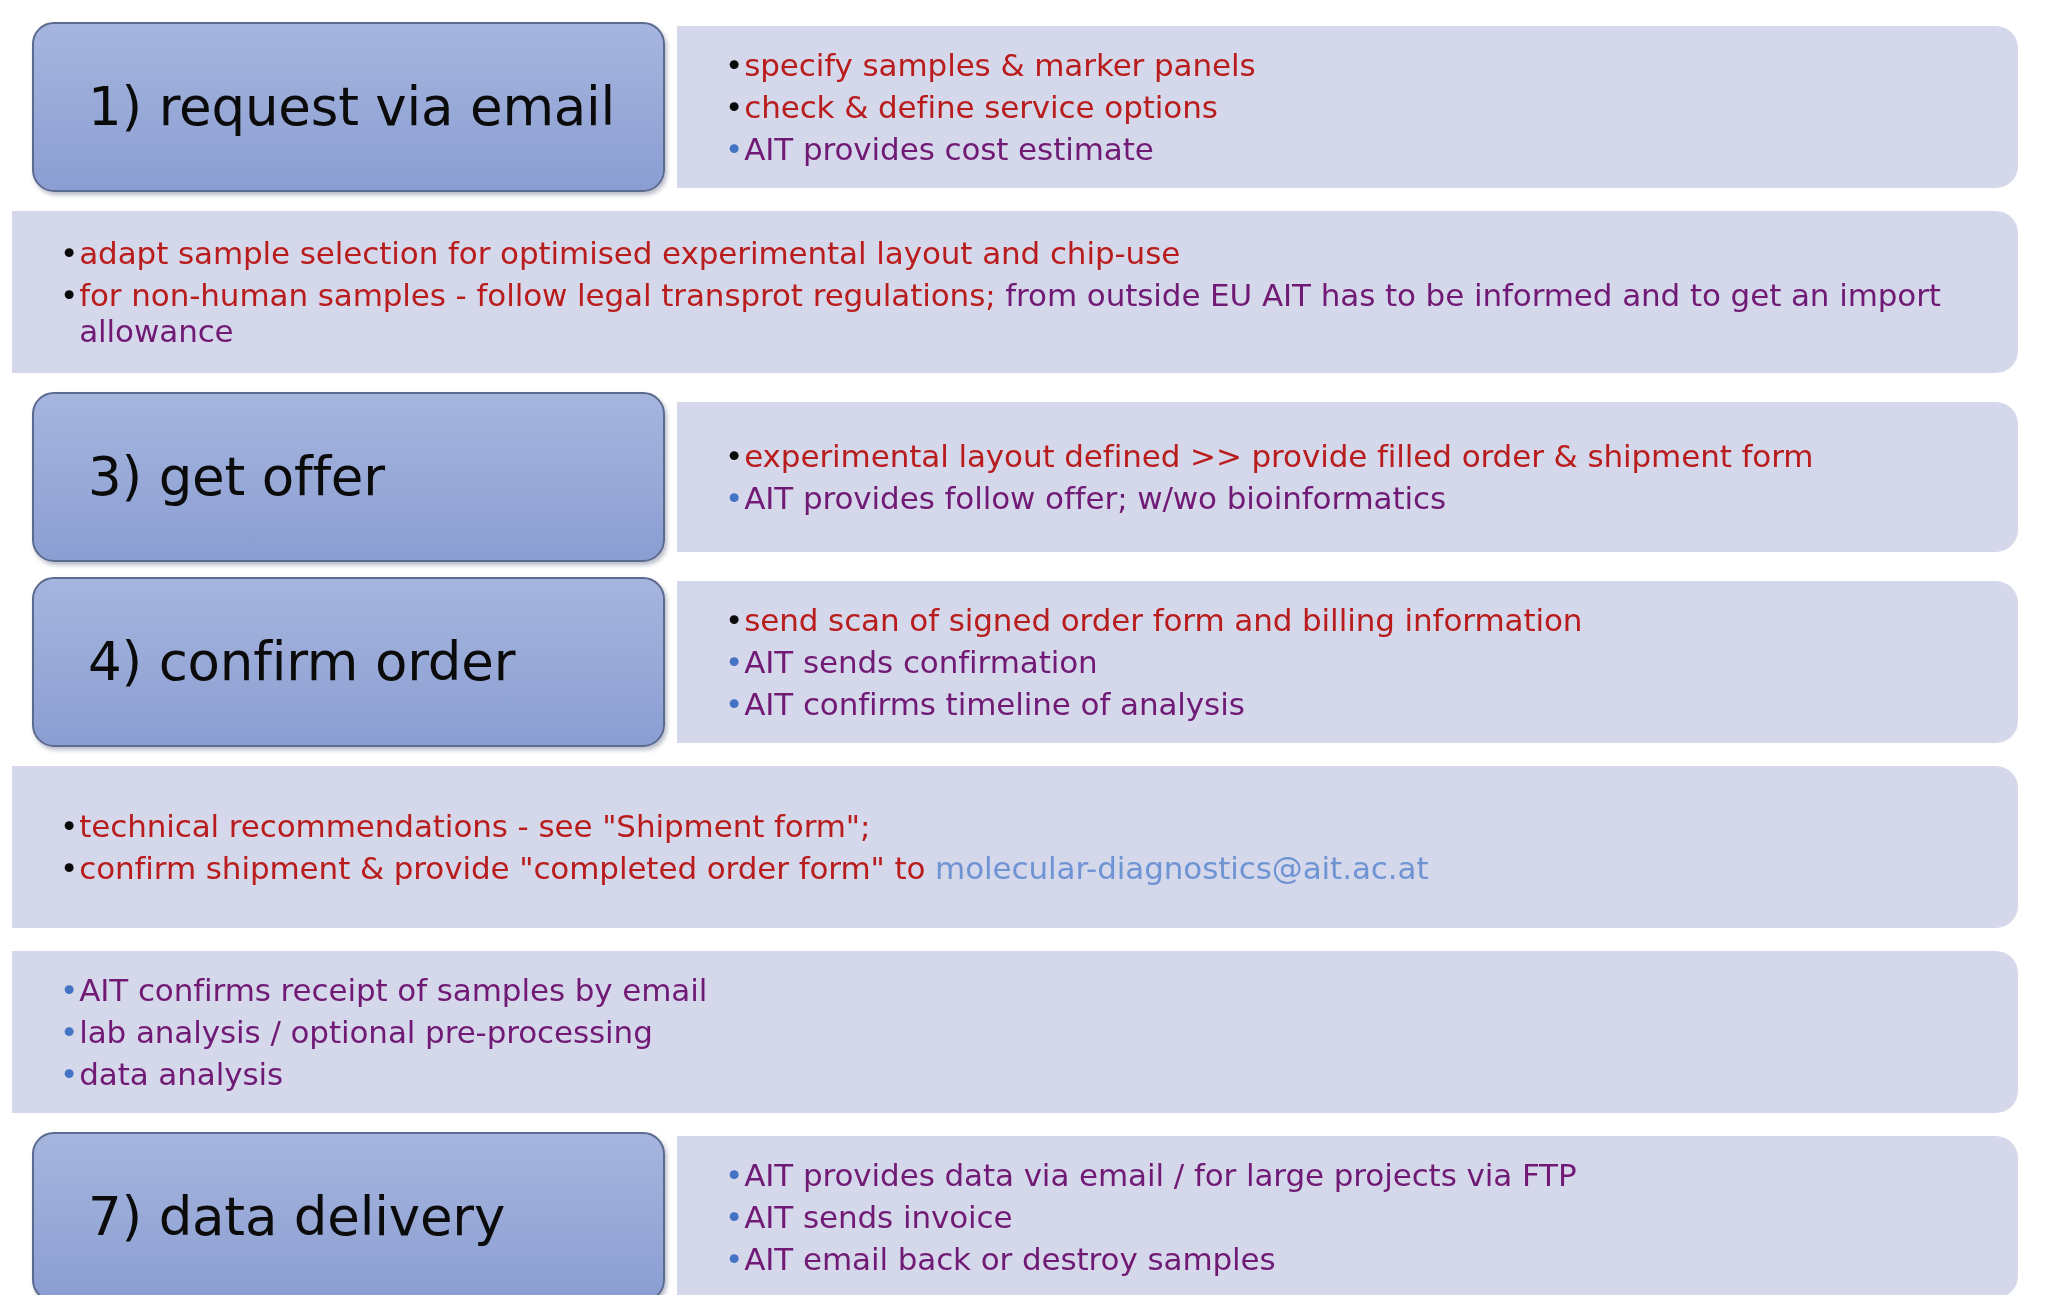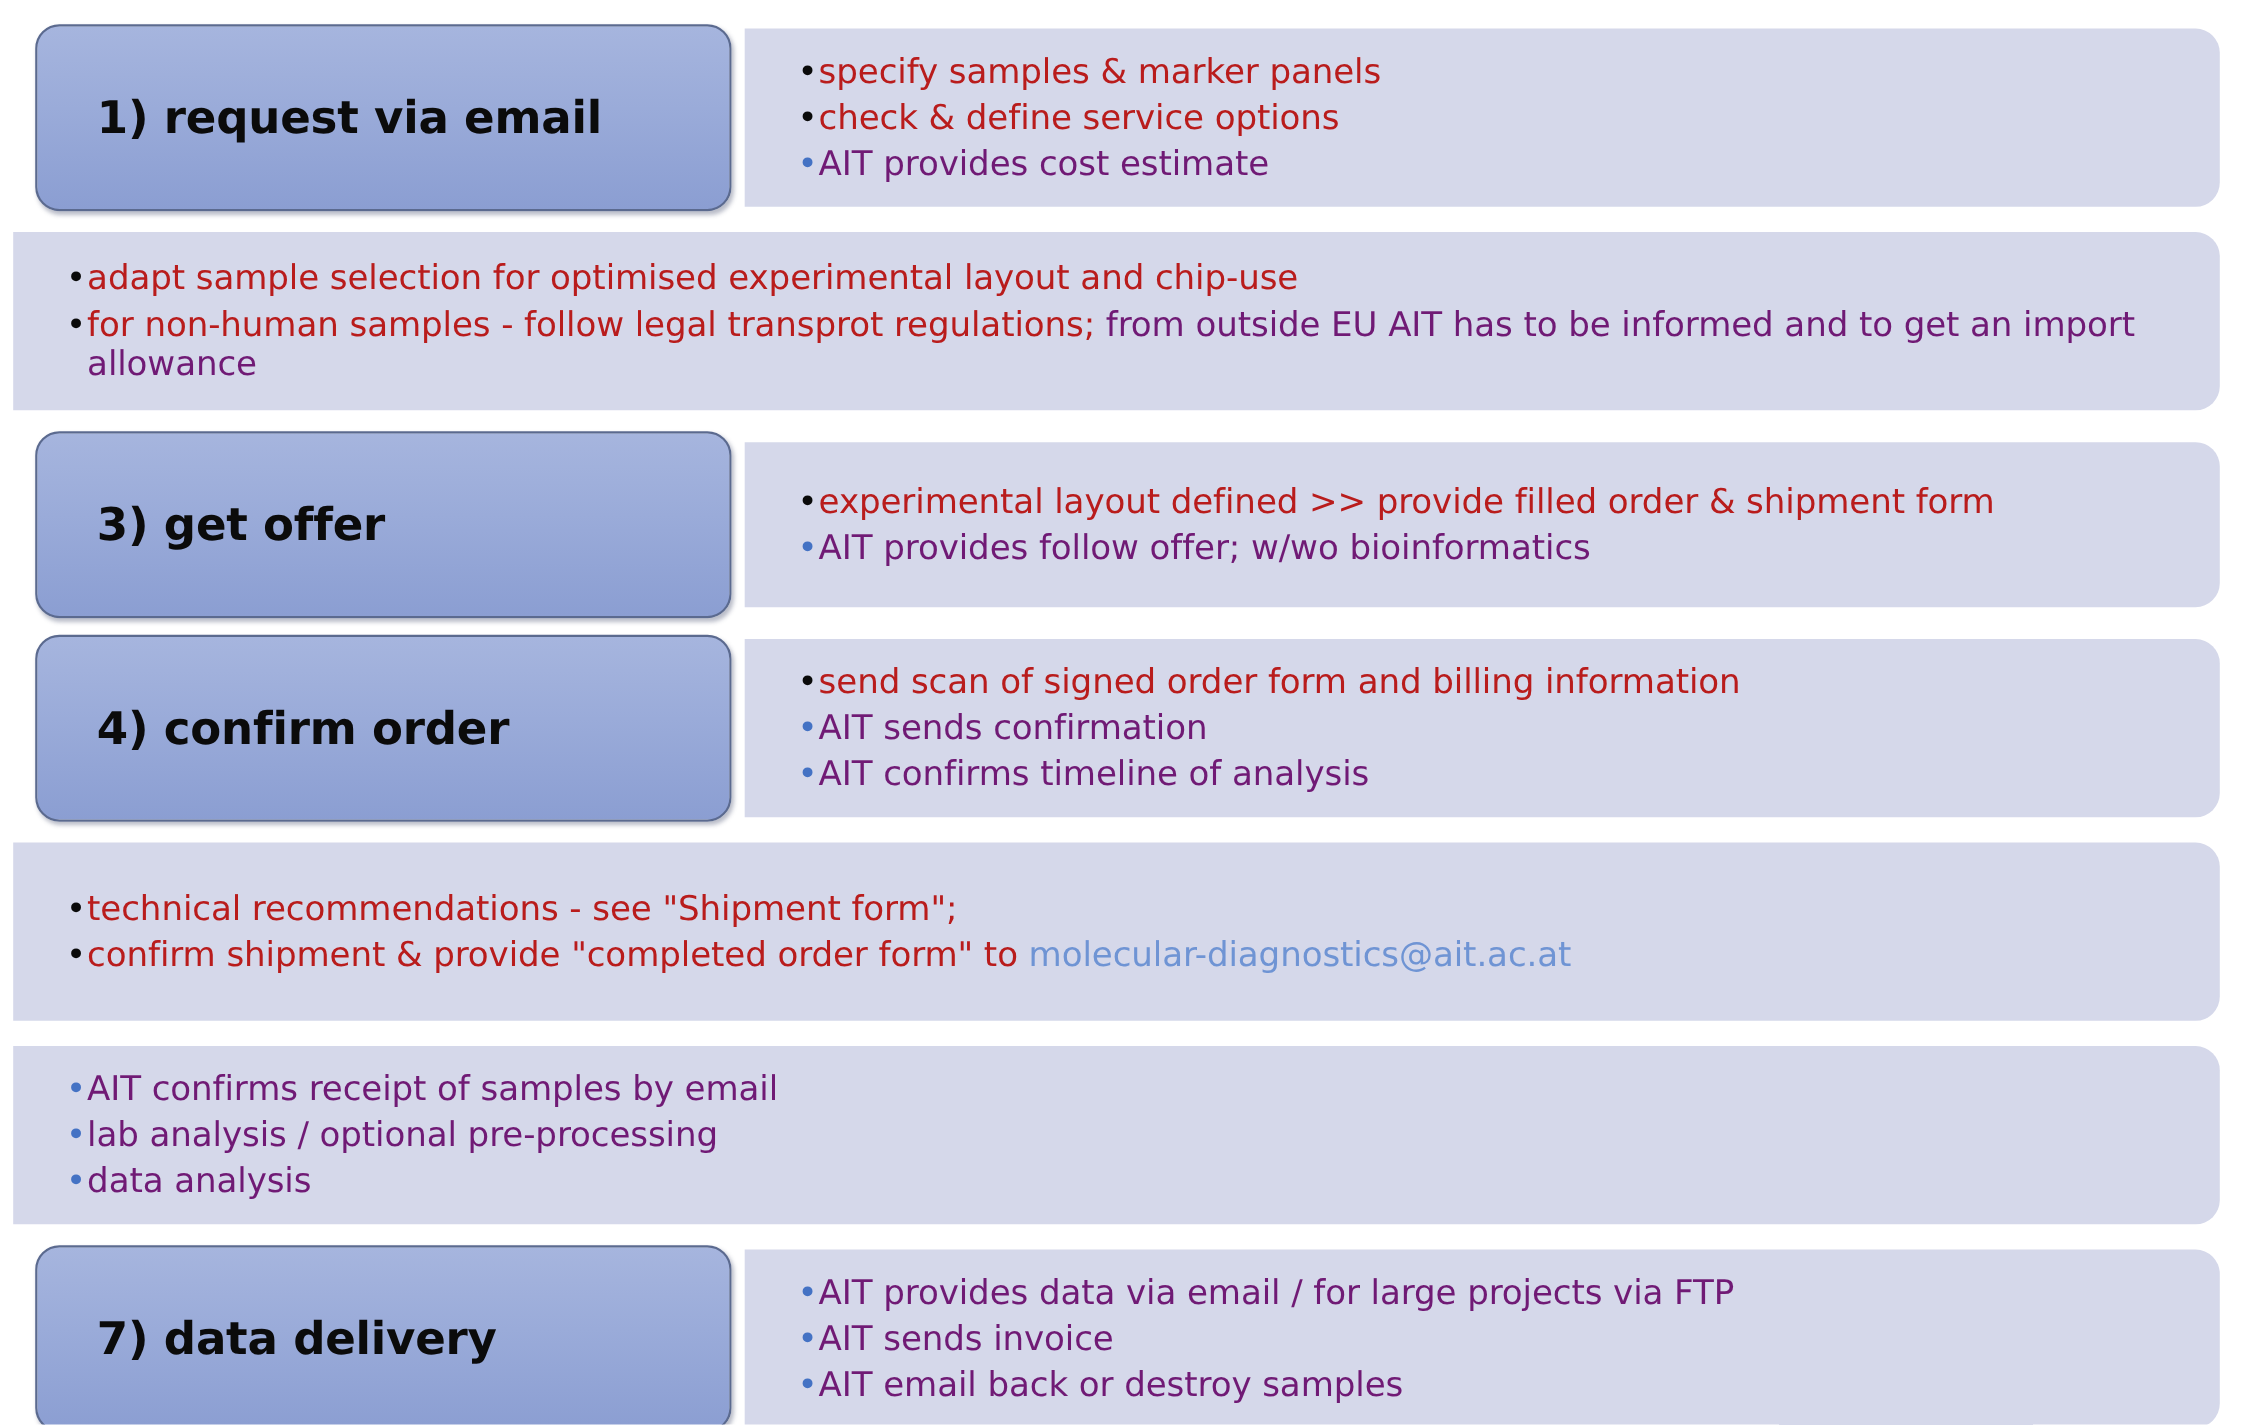--- a/index.html
+++ b/index.html
@@ -41,25 +41,25 @@
     background: linear-gradient(to bottom, #a6b5de 0%, #9aabd9 45%, #8b9ed2 100%);
     box-shadow: 2px 3px 4px rgba(70,80,110,0.38);
     display: flex;
     align-items: center;
     box-sizing: border-box;
     padding: 0 18px 0 54px;
   }
 
   .step-label {
     font-family: "DejaVu Sans", sans-serif;
-    font-size: 41px;
+    font-size: 53px;
     line-height: 1.22;
     color: #0b0b0b;
     letter-spacing: -0.2px;
-    font-weight: 700;
+    font-weight: 400;
     white-space: pre-line;
     text-align: left;
     width: 100%;
   }
 
   
   .detail-panel {
     margin-left: 12px;
     background: #d5d8ea;
     border-radius: 0 22px 22px 0;

